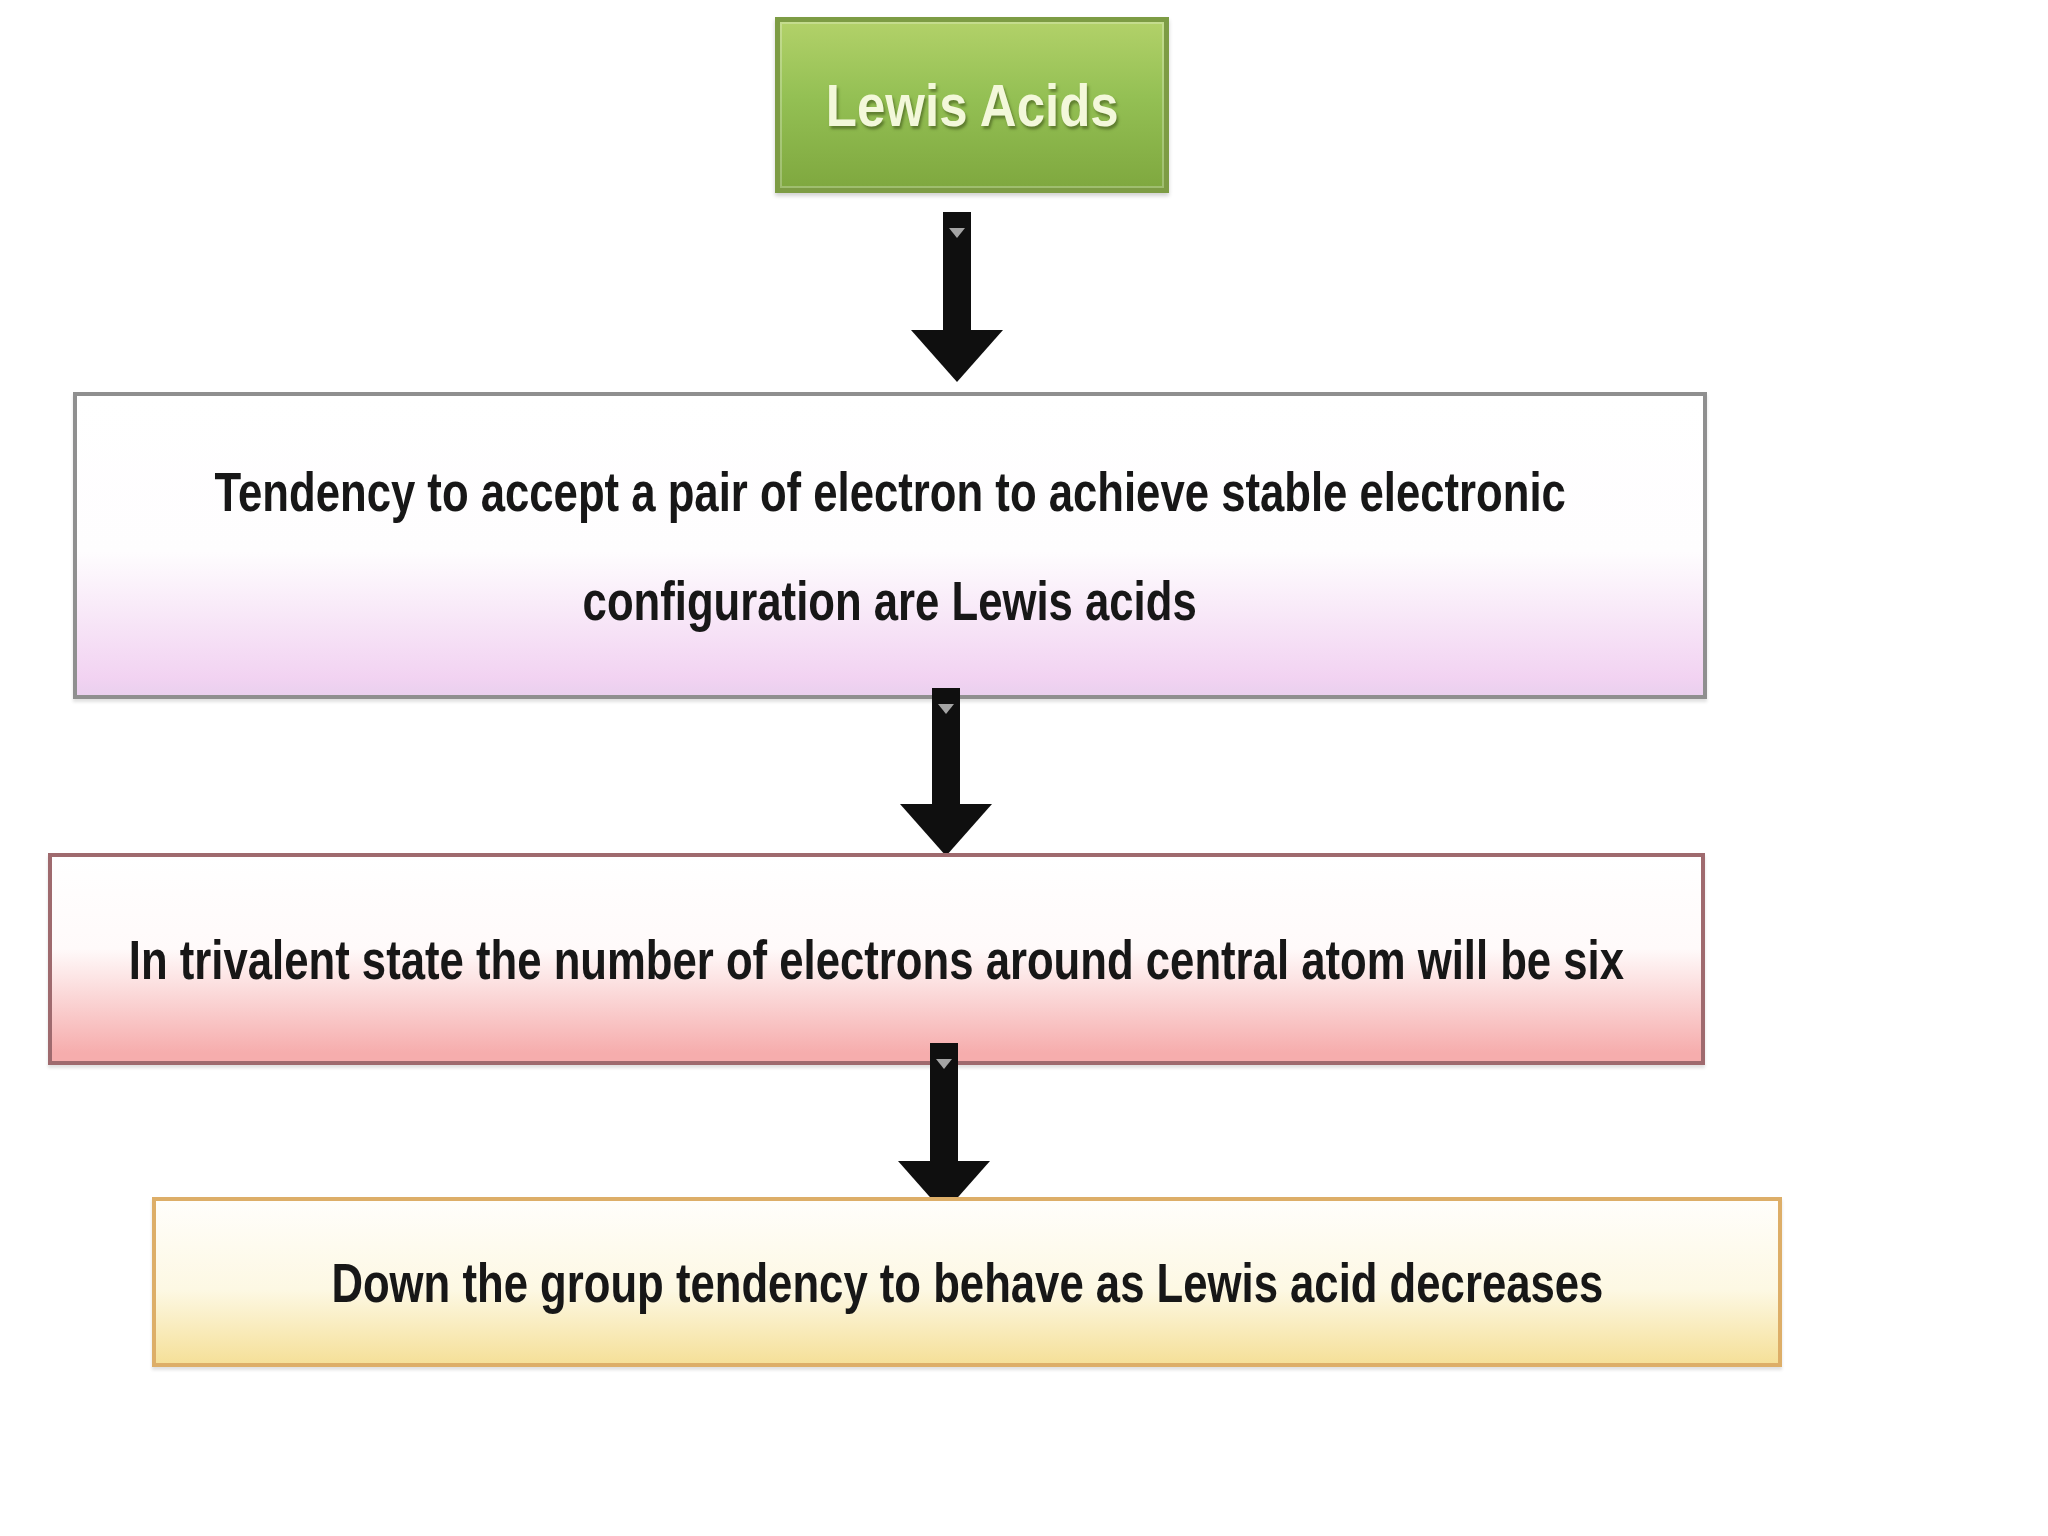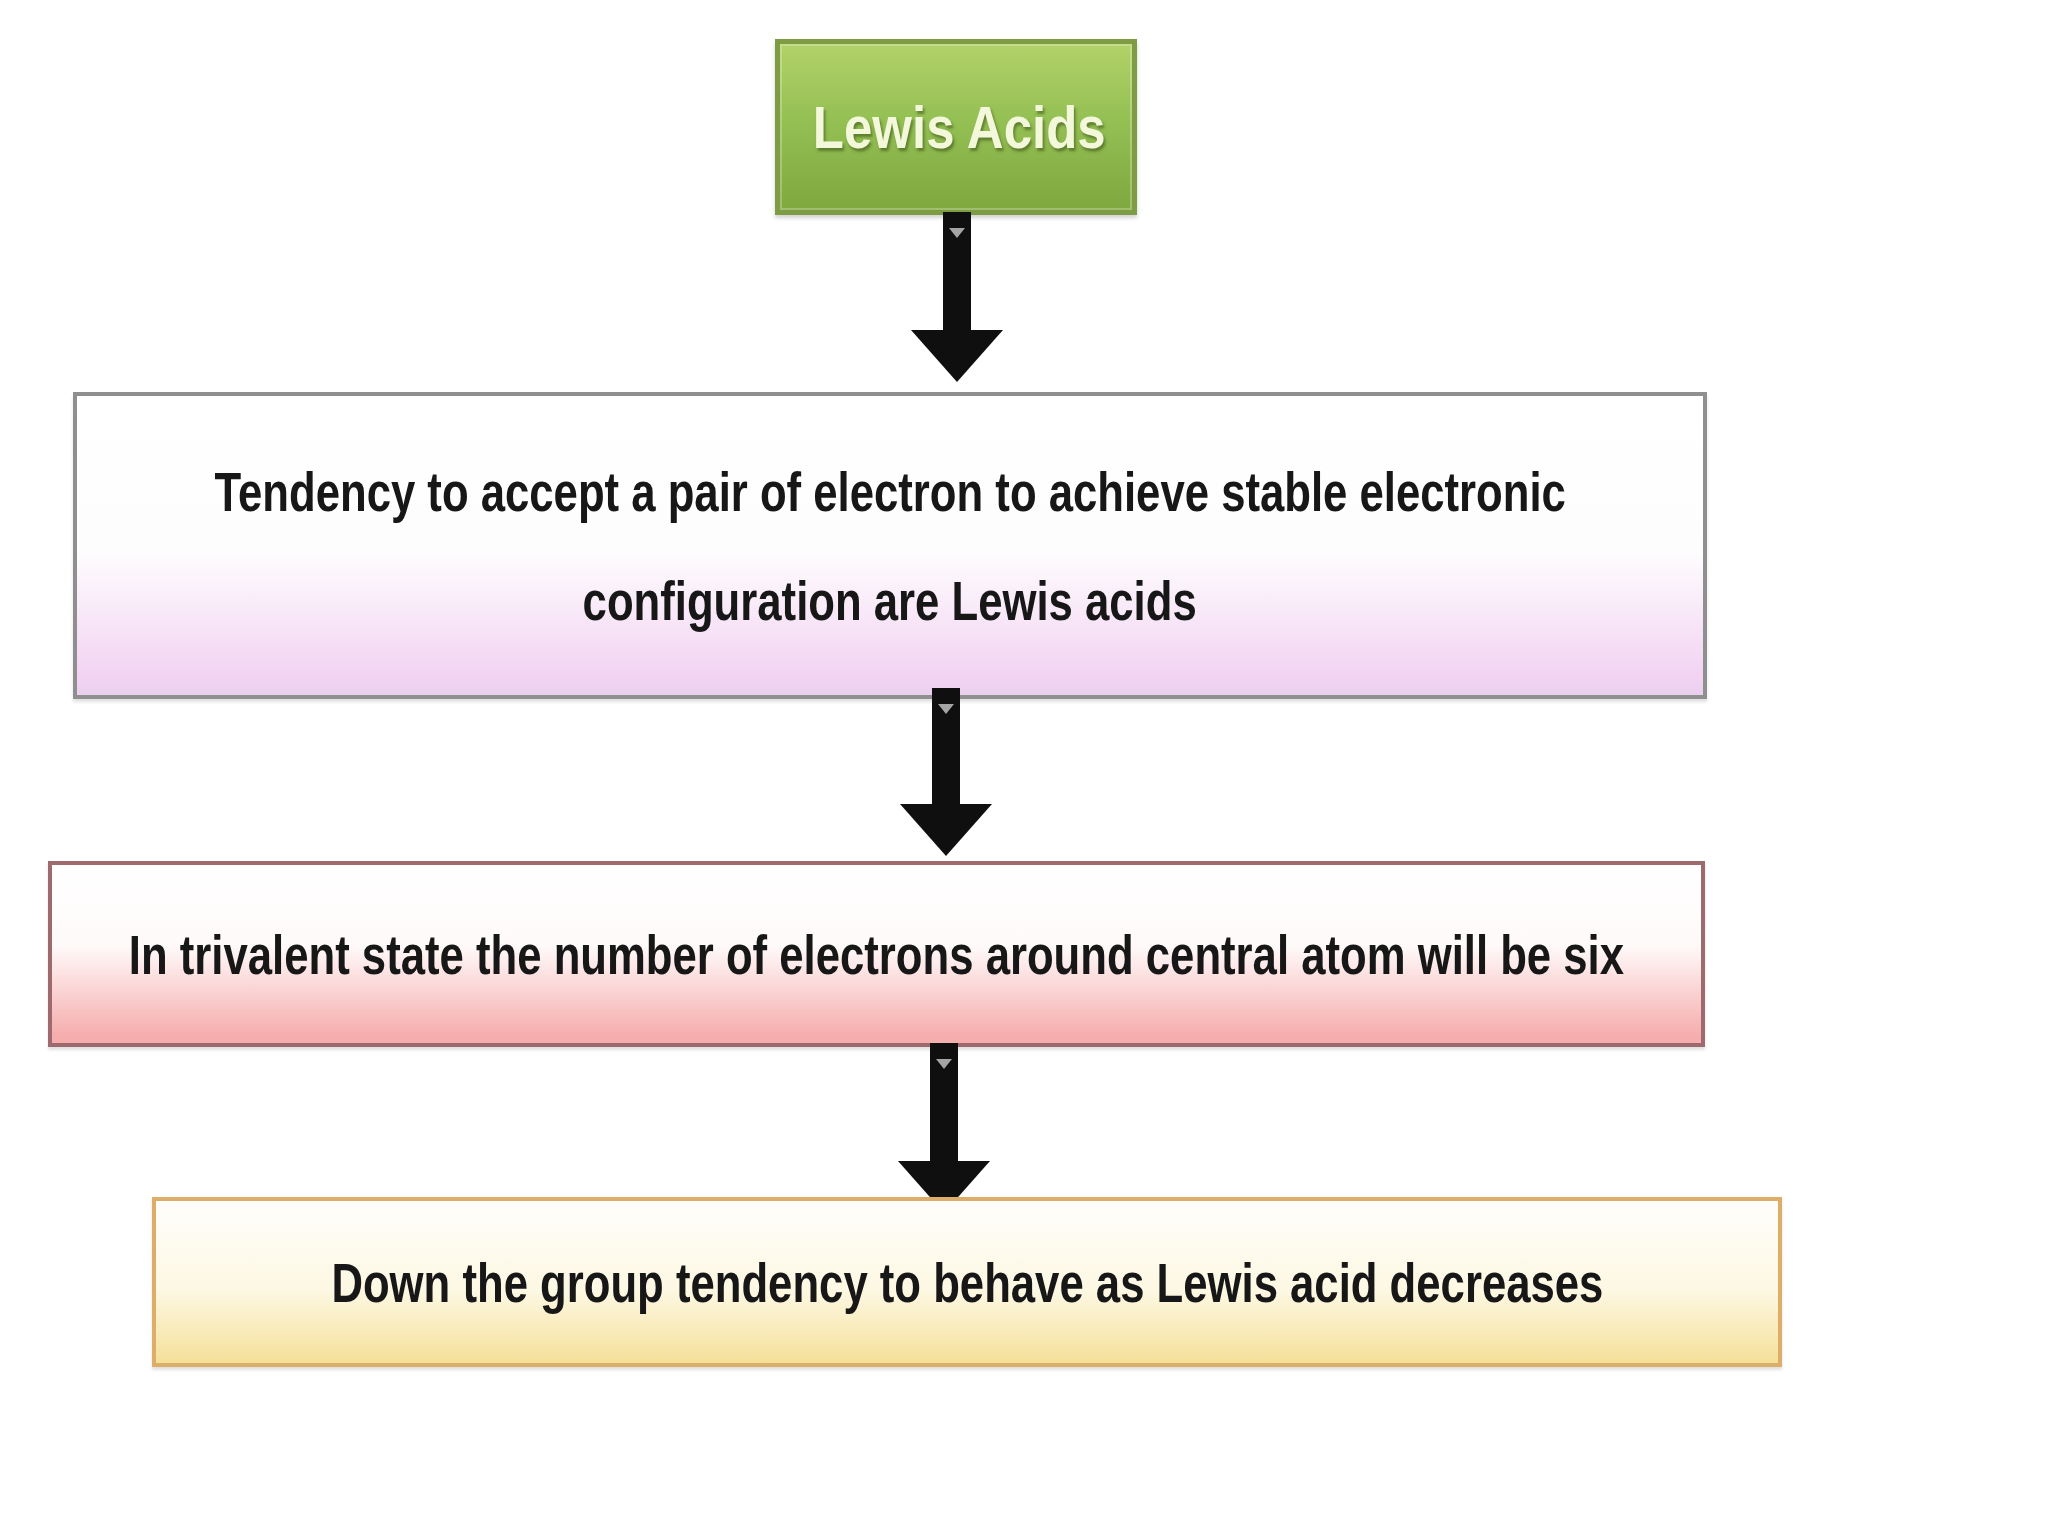--- a/index.html
+++ b/index.html
@@ -27,29 +27,28 @@
     font-weight: bold;
   }
   .node .line {
     display: inline-block;
     white-space: nowrap;
     transform: scaleX(0.78);
     transform-origin: 50% 50%;
   }
   
   .title-node {
-    left: 775px; top: 39px;
-    width: 362px; height: 176px;
+    left: 775px; top: 17px;
+    width: 394px; height: 176px;
     border: 5px solid var(--title-border, #7d9c44);
     background: linear-gradient(180deg,
       var(--title-fill-top, #b2d169) 0%,
       #94c054 45%,
       var(--title-fill-bottom, #7fa83f) 100%);
     box-shadow: inset 0 0 0 2px rgba(255,255,255,0.25), 0 3px 4px rgba(0,0,0,0.18);
-    align-items: flex-end;
   }
   .title-node .line {
     font-size: 60px;
     transform: scaleX(0.85);
     color: var(--title-text, #f3f8da);
     text-shadow: 2px 3px 3px rgba(55,75,20,0.55);
   }
   
   .definition-node {
     left: 73px; top: 392px;
@@ -61,27 +60,26 @@
       #ead0ee 100%);
     box-shadow: 0 3px 3px rgba(0,0,0,0.12);
   }
   .definition-node .line {
     font-size: 56px;
     line-height: 109px;
   }
   
   .trivalent-node {
     left: 48px; top: 853px;
-    width: 1657px; height: 186px;
+    width: 1657px; height: 212px;
     border: 4px solid var(--trivalent-border, #9f6a6e);
     background: linear-gradient(180deg,
       #ffffff 0%, #fffafa 45%,
       var(--trivalent-fill-bottom, #f6adad) 96%);
     box-shadow: 0 3px 3px rgba(0,0,0,0.12);
-    margin-top: 8px;
   }
   .trivalent-node .line { font-size: 56px; }
   
   .trend-node {
     left: 125px; top: 1197px;
     width: 1630px; height: 170px;
     border: 4px solid var(--trend-border, #ddae68);
     background: linear-gradient(180deg,
       #fffefb 0%, #fdf8e3 55%,
       var(--trend-fill-bottom, #f5e099) 100%);

